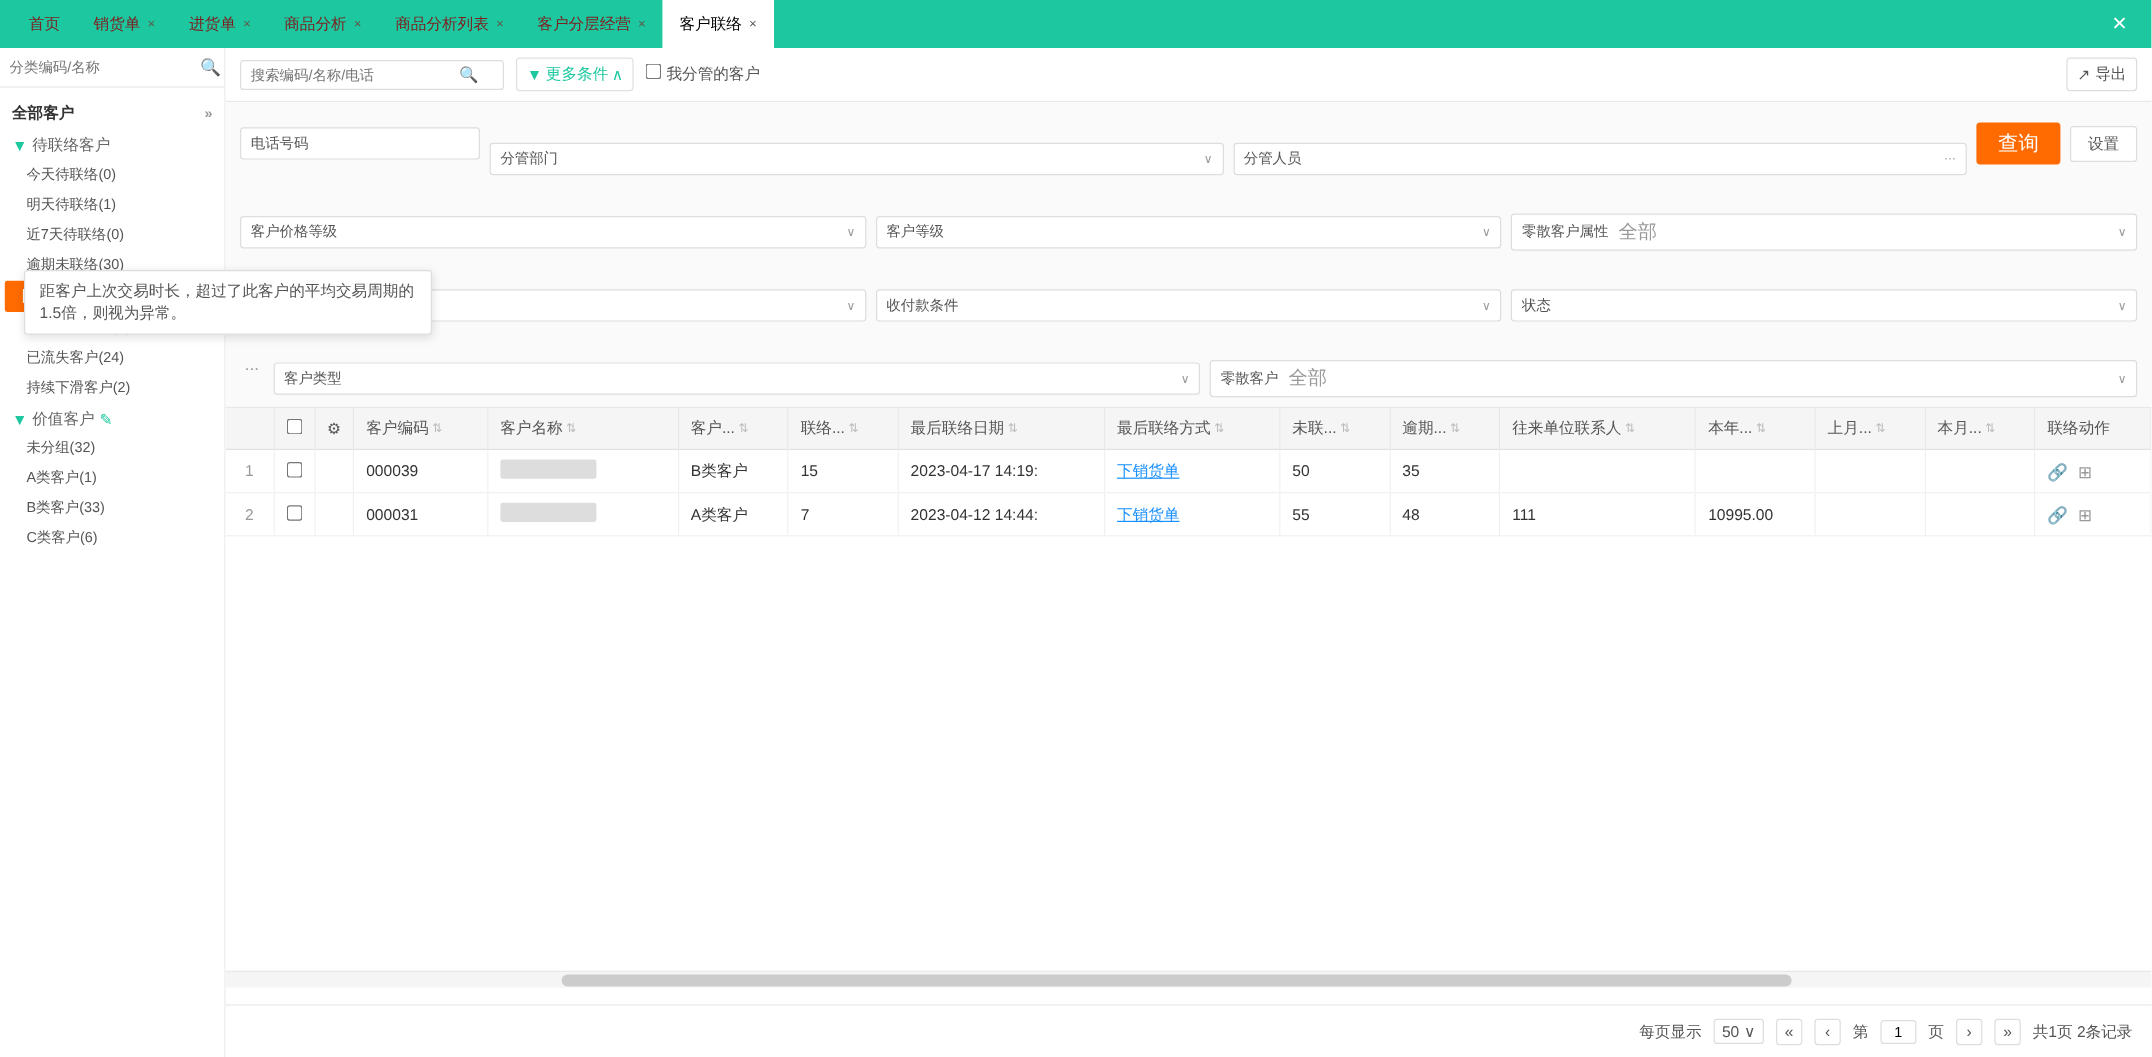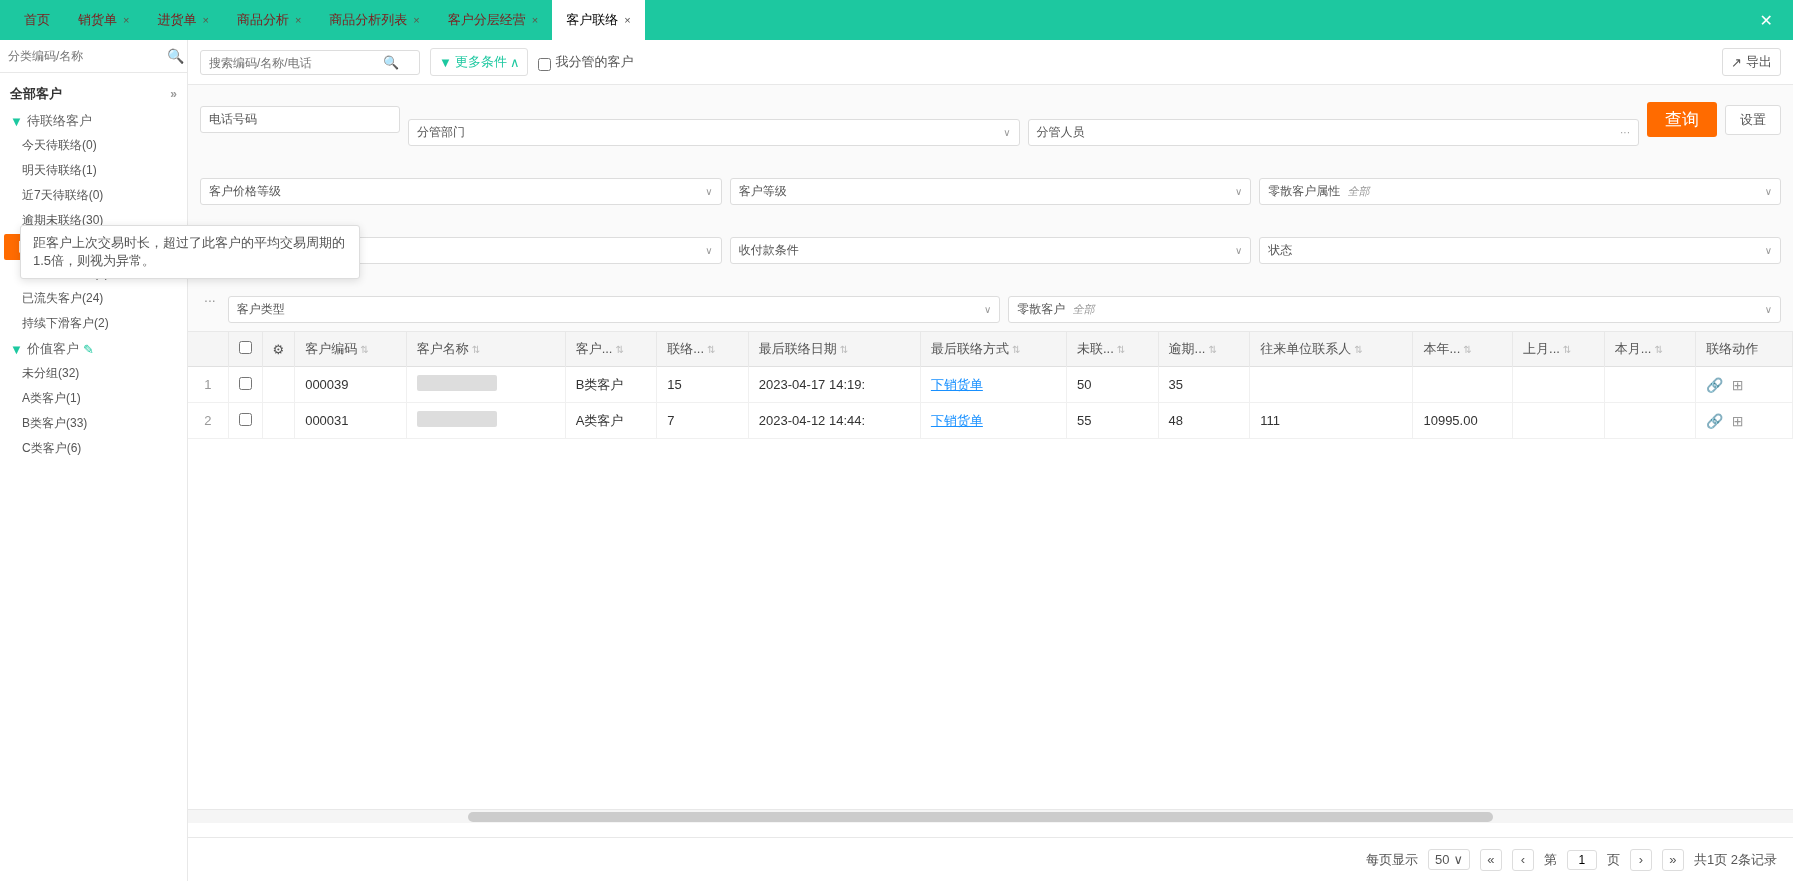--- a/index.html
+++ b/index.html
@@ -184,21 +184,21 @@
       gap: 3px;
       color: #1dc8a0;
       cursor: pointer;
       font-size: 12px;
       border: 1px solid #e0e0e0;
       border-radius: 3px;
       padding: 4px 8px;
     }
     .filter-checkbox-label {
       display: flex;
-      align-items: flex-end;
+      align-items: flex-start;
       gap: 4px;
       font-size: 12px;
       color: #555;
       cursor: pointer;
     }
     .filter-spacer { flex: 1; }
     .export-btn {
       display: flex;
       align-items: center;
       gap: 4px;
@@ -233,23 +233,22 @@
       min-width: 180px;
       gap: 4px;
     }
     .filter-field .label {
       color: #555;
       font-size: 12px;
       white-space: nowrap;
     }
     .filter-field .value {
       flex: 1;
-      font-size: 11px;
+      font-size: 16px;
       color: #999;
-      font-style: italic;
     }
     .filter-field .arrow-down {
       color: #999;
       font-size: 10px;
     }
     .filter-field-wide {
       min-width: 280px;
       flex: 1;
       margin-top: 26px;
     }

